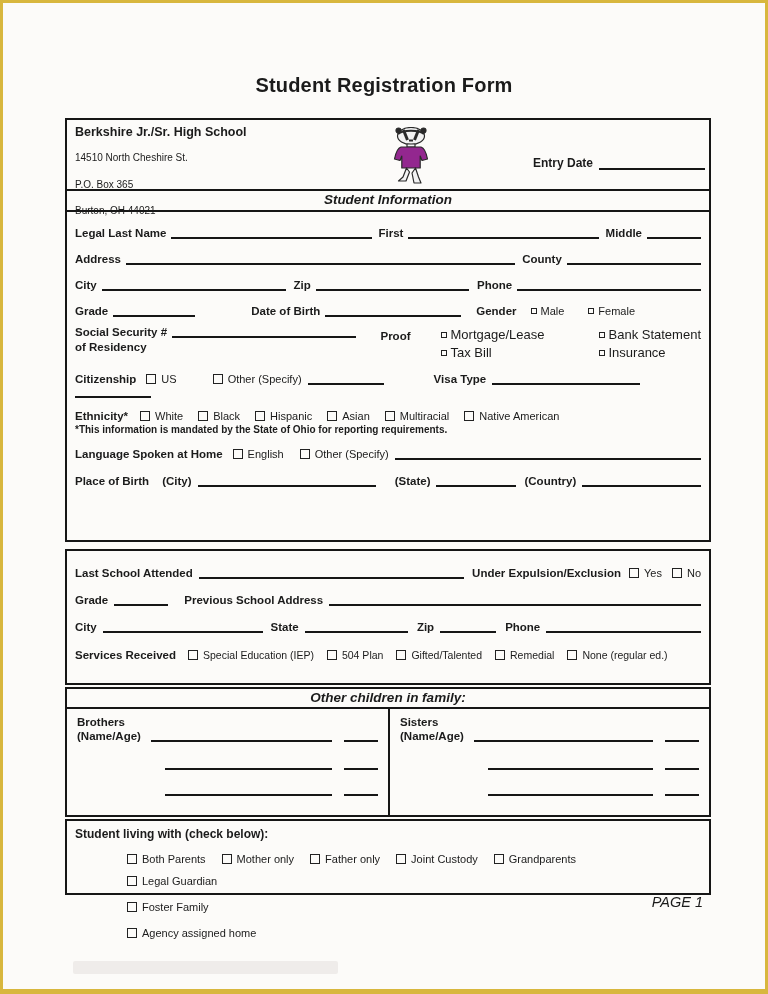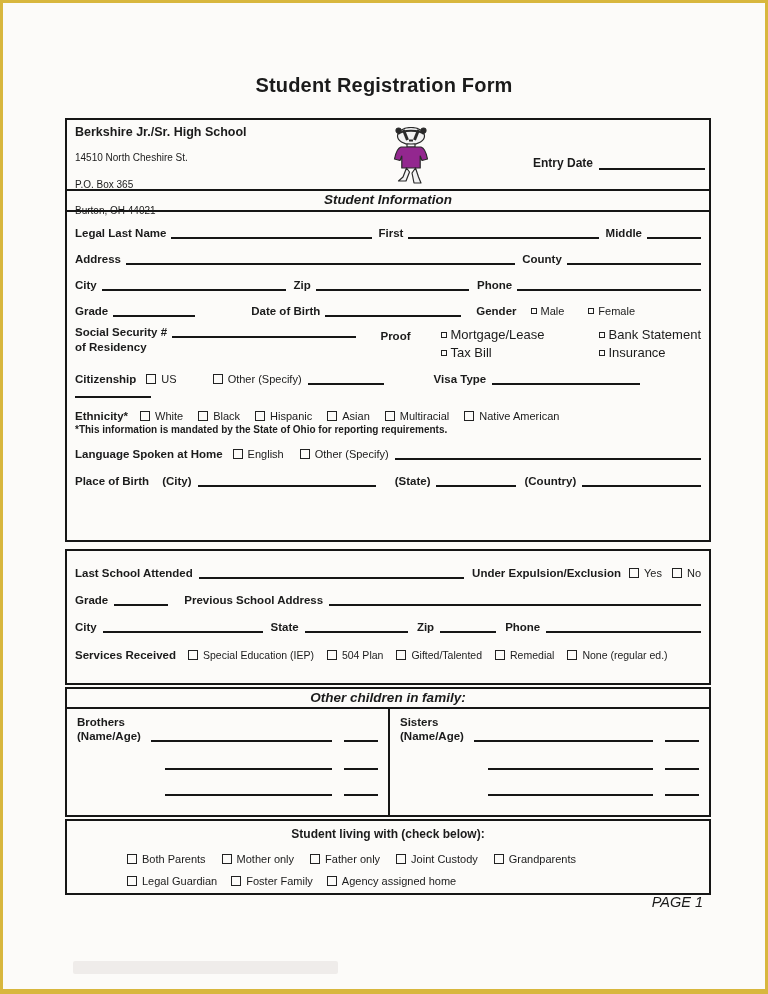--- a/index.html
+++ b/index.html
@@ -324,21 +324,21 @@
           <span class="ln" style="width:34px;margin-left:12px;"></span>
         </div>
         <div class="sibrow" style="margin-top:23px;margin-left:88px;">
           <span class="ln fl"></span>
           <span class="ln" style="width:34px;margin-left:12px;"></span>
         </div>
       </div>
     </div>
 
     <div class="boxE">
-      <div class="lbl" style="font-size:12px;text-align:center;">Student living with (check below):</div>
+      <div class="lbl" style="font-size:12px;">Student living with (check below):</div>
       <div class="row" style="margin-top:12px;margin-left:52px;">
         <span class="opts" style="gap:16px;">
           <span class="opt">
             <span class="cb"></span>
             <span>Both Parents</span>
           </span>
           <span class="opt">
             <span class="cb"></span>
             <span>Mother only</span>
           </span>
@@ -350,21 +350,21 @@
             <span class="cb"></span>
             <span>Joint Custody</span>
           </span>
           <span class="opt">
             <span class="cb"></span>
             <span>Grandparents</span>
           </span>
         </span>
       </div>
       <div class="row" style="margin-top:10px;margin-left:52px;">
-        <span class="opts" style="gap:14px;">
+        <span class="opts" style="gap:14px;flex-direction:column;">
           <span class="opt">
             <span class="cb"></span>
             <span>Legal Guardian</span>
           </span>
           <span class="opt">
             <span class="cb"></span>
             <span>Foster Family</span>
           </span>
           <span class="opt">
             <span class="cb"></span>

